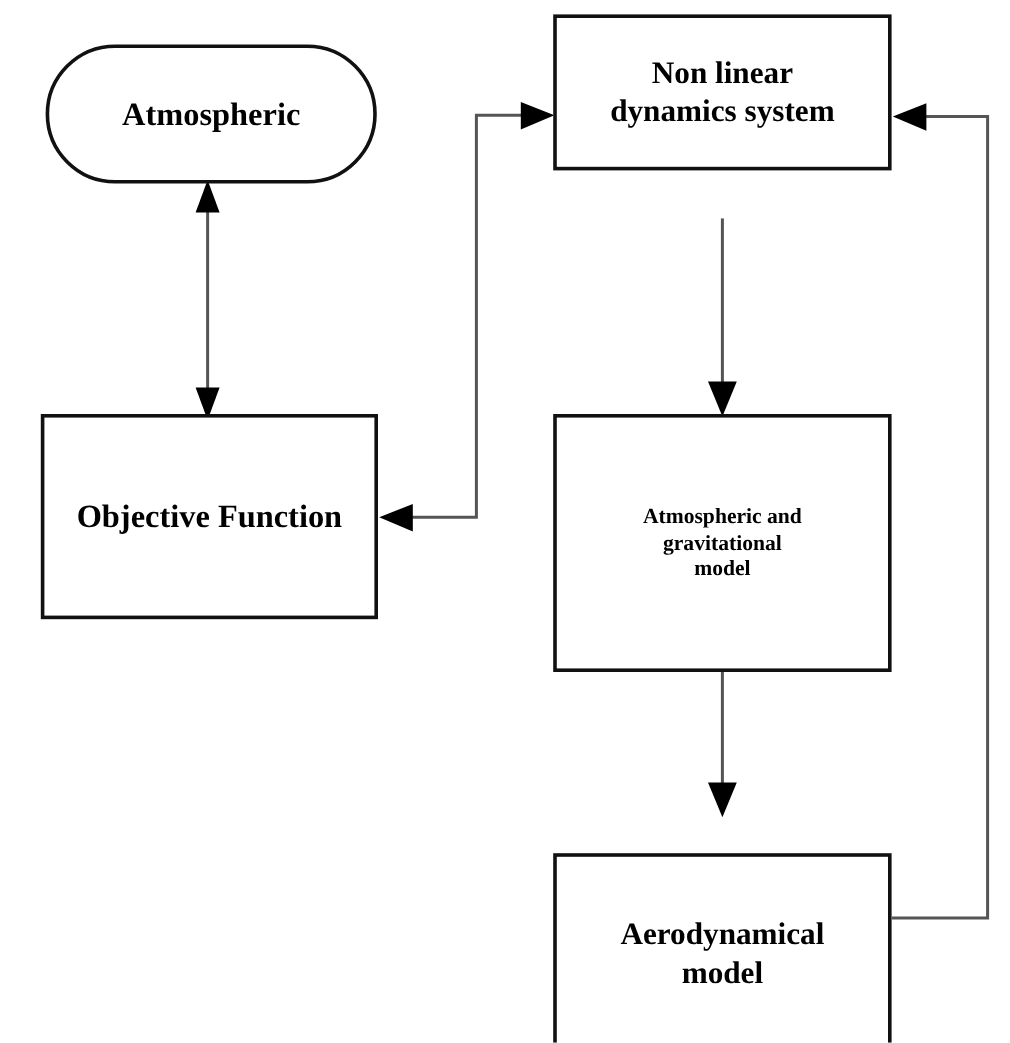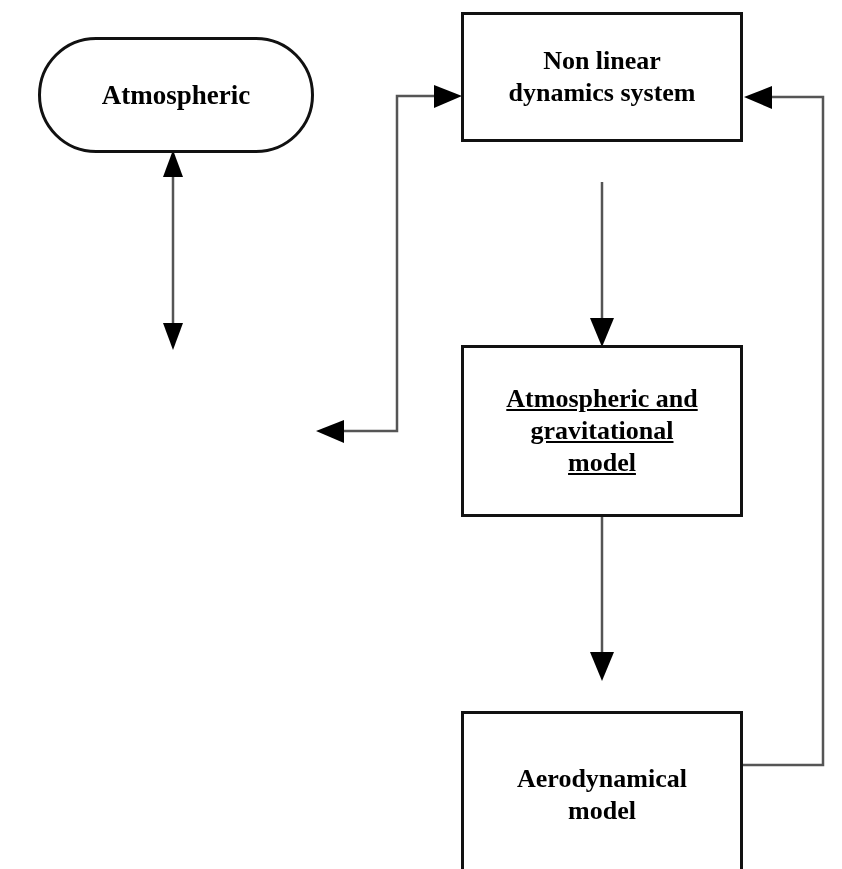--- a/index.html
+++ b/index.html
@@ -56,23 +56,22 @@
   }
   #node-objective-function {
     left: 34px;  top: 345px; width: 281px; height: 171px;
     font-size: 27px;
   }
   #node-nonlinear-dynamics {
     left: 461px; top: 12px;  width: 282px; height: 130px;
     font-size: 26px;
   }
   #node-atmospheric-gravitational {
-    left: 461px; top: 345px; width: 282px; height: 172px;
-    font-size: 26px;
-    text-decoration: underline;
+    left: 461px; top: 345px; width: 282px; height: 215px;
+    font-size: 18px;
   }
   #node-aerodynamical {
     left: 461px; top: 679px; width: 282px; height: 167px;
     font-size: 26px;
     margin-top: 32px;
   }
 </style>
 </head>
 <body>
 
@@ -105,20 +104,23 @@
     <g>
       <polyline points="743,765 823,765 823,97 758,97" fill="none" stroke="#555555" stroke-width="2.5"></polyline>
       <polygon points="744,97 772,86 772,109" fill="#000000"></polygon>
     </g>
   </svg>
 
   <div class="node stadium" id="node-paternsearch">
     <span class="node-label">Atmospheric</span>
   </div>
 
+  <div class="node rect" id="node-objective-function">
+    <span class="node-label">Objective Function</span>
+  </div>
 
   <div class="node rect" id="node-nonlinear-dynamics">
     <span class="node-label">Non linear
 dynamics system</span>
   </div>
 
   <div class="node rect" id="node-atmospheric-gravitational">
     <span class="node-label">Atmospheric and
 gravitational
 model</span>

